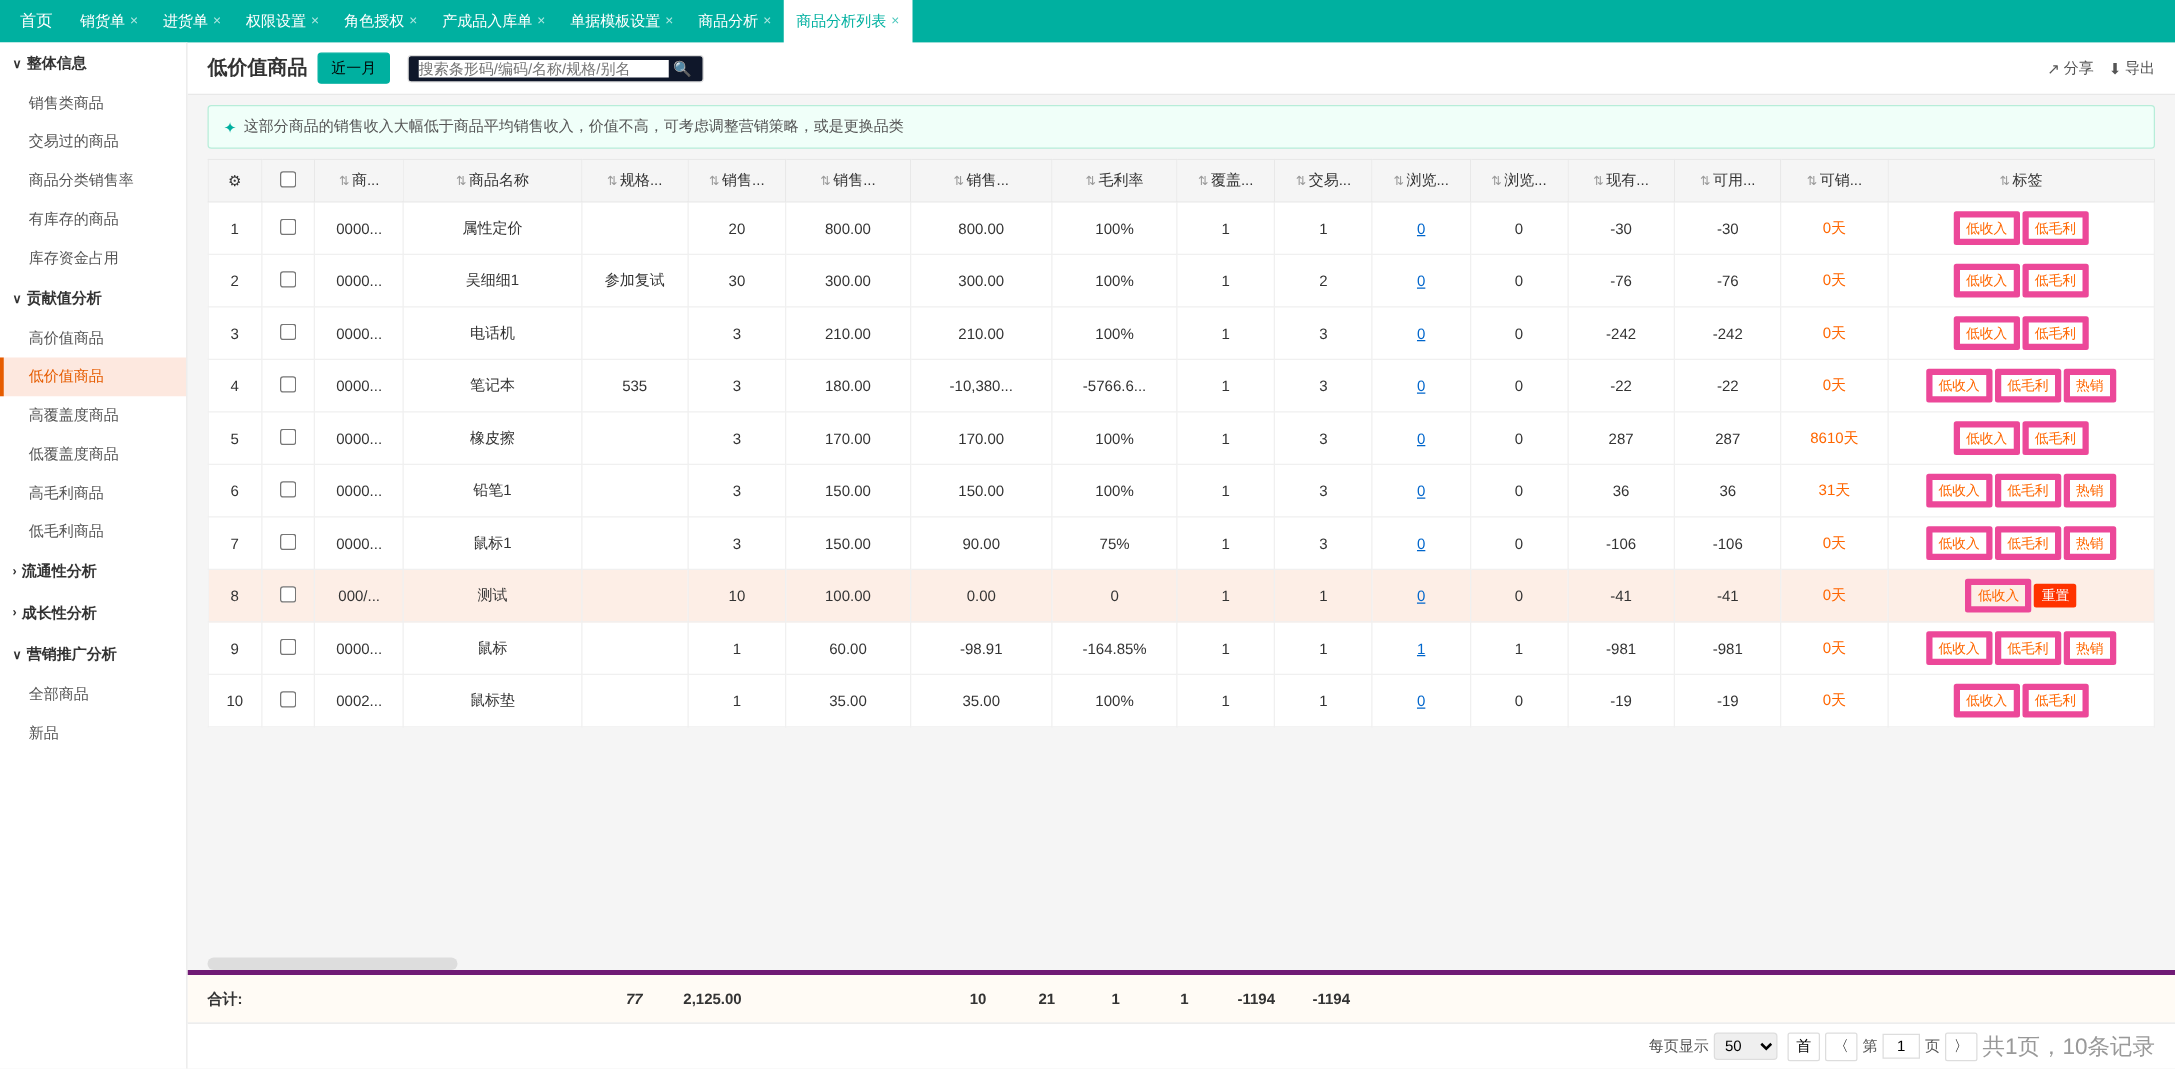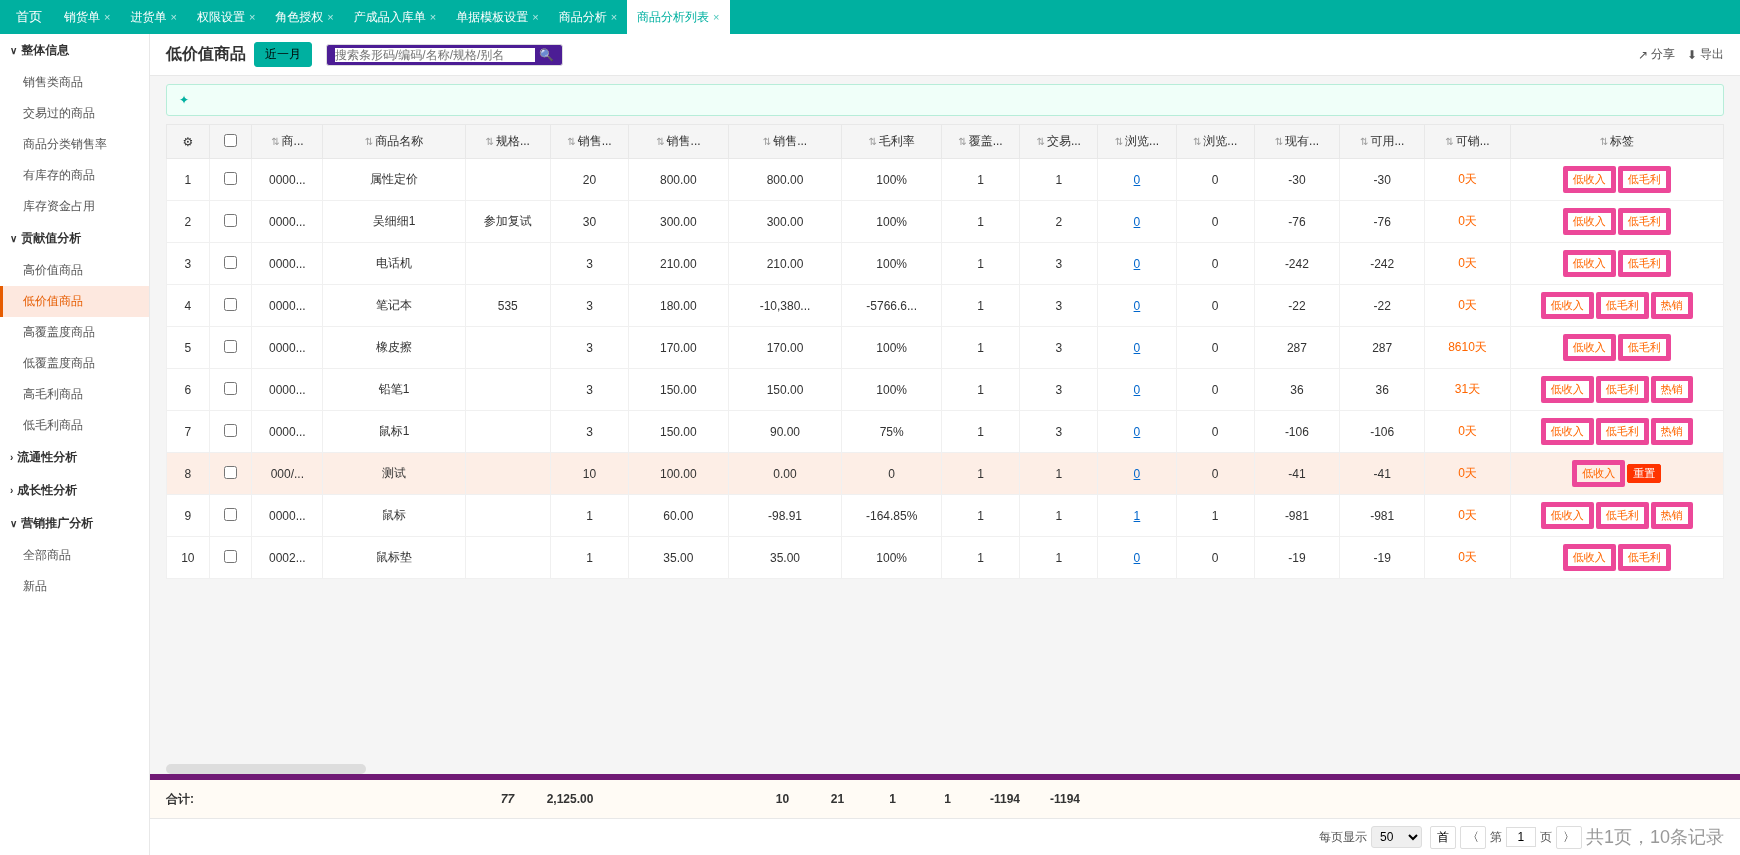--- a/index.html
+++ b/index.html
@@ -119,21 +119,21 @@
       color: #000000;
       border-color: #00b0a0;
     }
     .search-box {
       display: flex;
       align-items: center;
       border: 1px solid #ddd;
       border-radius: 3px;
       padding: 3px 8px;
       margin-left: 8px;
-      background: #4c1d95;
+      background: #0f172a;
     }
     .search-box input {
       border: none;
       outline: none;
       width: 200px;
       font-size: 12px;
       color: #999;
     }
     .search-icon { color: #00b0a0; margin-left: 4px; cursor: pointer; }
     .header-actions {
@@ -213,21 +213,21 @@
       font-size: 11px;
       margin: 1px;
     }
     .tag-orange { color: #ff6600; border: 5px solid #ec4899; }
     .tag-red-bg { background: #ff3300; color: #fff; border: 1px solid #ff3300; }
     .sort-arrows { font-size: 10px; color: #999; }
 
     
     .table-footer {
       background: #fffbf5;
-      border-top: 6px solid #701a75;
+      border-top: 4px solid #701a75;
       padding: 8px 16px;
       display: flex;
       align-items: center;
     }
     .footer-label { color: #333; font-weight: bold; margin-right: 16px; }
     .footer-cells { display: flex; gap: 0; flex: 1; }
     .footer-cell {
       text-align: center;
       padding: 4px 8px;
       font-weight: bold;
@@ -390,20 +390,21 @@
         </div>
         <div class="action-btn">
           <span>⬇</span>
           <span>导出</span>
         </div>
       </div>
     </div>
 
     <div class="notice-bar">
       <span class="notice-icon">✦</span>
+      <span>这部分商品的销售收入大幅低于商品平均销售收入，价值不高，可考虑调整营销策略，或是更换品类</span>
     </div>
 
     <div class="table-wrap">
       <table>
         <thead>
           <tr>
             <th style="width:30px;">
               <div class="col-header">
                   <span>⚙</span>
                 </div>

